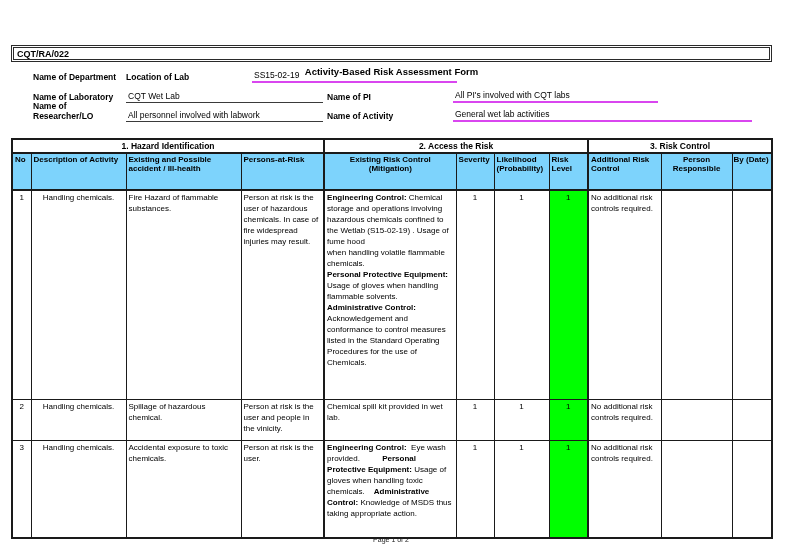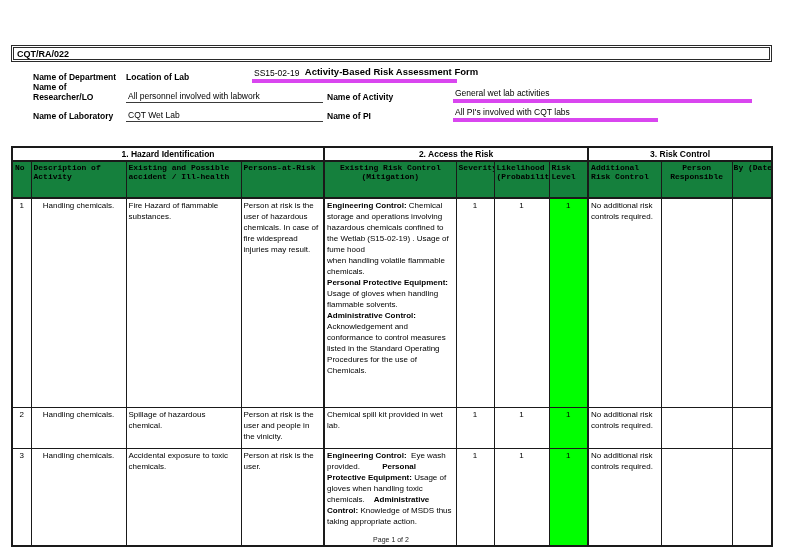--- a/index.html
+++ b/index.html
@@ -25,26 +25,26 @@
     position:absolute; left:0; right:0; text-align:center;
     font-weight:bold; font-size:9.5px;margin-top:36px;
   }
 
   
   .fields { position:absolute; left:33px; top:68px; width:730px; }
   .field-row { display:flex; align-items:flex-end; height:15px; margin-bottom:4.5px; }
   .f-label1 { width:93px; font-weight:bold; font-size:8.5px; padding-bottom:1px; }
   .f-value1 { width:197px; border-bottom:1px solid #3a3a3a; font-size:8.5px; padding:0 0 1px 2px; margin-right:4px; }
   .f-label2 { width:126px; font-weight:bold; font-size:8.5px; padding-bottom:1px; }
-  .f-value2 { width:205px; border-bottom:4px solid #d946ef; font-size:8.5px; padding:0 0 1px 2px; }
+  .f-value2 { width:205px; border-bottom:2px solid #d946ef; font-size:8.5px; padding:0 0 1px 2px; }
   .f-value2.wide { width:299px; }
 
   
   table.risk {
-    position:absolute; left:11px; top:146px; width:760px;
+    position:absolute; left:11px; top:138px; width:760px;
     border-collapse:collapse; table-layout:fixed;
     border:2px solid #1a1a1a;
   }
   table.risk th, table.risk td {
     border:1px solid #1a1a1a; vertical-align:top;
     padding:1px 2px; overflow:hidden;
   }
   tr.group-row th {
     font-size:8.5px; font-weight:bold; text-align:center; vertical-align:middle;
     height:14px; background:#fff; border-bottom:2px solid #1a1a1a;
@@ -83,30 +83,30 @@
     </div>
   </div>
 
   <div class="fields">
     <div class="field-row">
       <span class="f-label1">Name of Department</span>
       <span class="f-label2">Location of Lab</span>
       <span class="f-value2">SS15-02-19</span>
     </div>
     <div class="field-row">
+      <span class="f-label1">Name of Laboratory</span>
+      <span class="f-value1">CQT Wet Lab</span>
+      <span class="f-label2">Name of PI</span>
+      <span class="f-value2">All PI's involved with CQT labs</span>
+    </div>
+    <div class="field-row">
       <span class="f-label1">Name of Researcher/LO</span>
       <span class="f-value1">All personnel involved with labwork</span>
       <span class="f-label2">Name of Activity</span>
       <span class="f-value2 wide">General wet lab activities</span>
-    </div>
-    <div class="field-row">
-      <span class="f-label1">Name of Laboratory</span>
-      <span class="f-value1">CQT Wet Lab</span>
-      <span class="f-label2">Name of PI</span>
-      <span class="f-value2">All PI's involved with CQT labs</span>
     </div>
   </div>
 
   <table class="risk">
     <colgroup>
       <col style="width:19px">
         <col style="width:95px">
         <col style="width:115px">
         <col style="width:83px">
       <col style="width:132px">
@@ -116,21 +116,21 @@
       <col style="width:73px">
         <col style="width:71px">
         <col style="width:40px">
     </colgroup>
     <thead>
       <tr class="group-row">
         <th colspan="4">1. Hazard Identification</th>
         <th colspan="4" class="g2-start">2. Access the Risk</th>
         <th colspan="3" class="g3-start">3. Risk Control</th>
       </tr>
-      <tr class="col-head" style="background:#15803d;font-family:Liberation Mono, monospace;">
+      <tr class="col-head" style="background:#7dd3fc;">
         <th>No</th>
         <th>Description of Activity</th>
         <th>Existing and Possible accident / Ill-health</th>
         <th>Persons-at-Risk</th>
         <th class="c-center g2-start">Existing Risk Control
 (Mitigation)</th>
         <th>Severity</th>
         <th>Likelihood (Probability)</th>
         <th>Risk
 Level</th>

